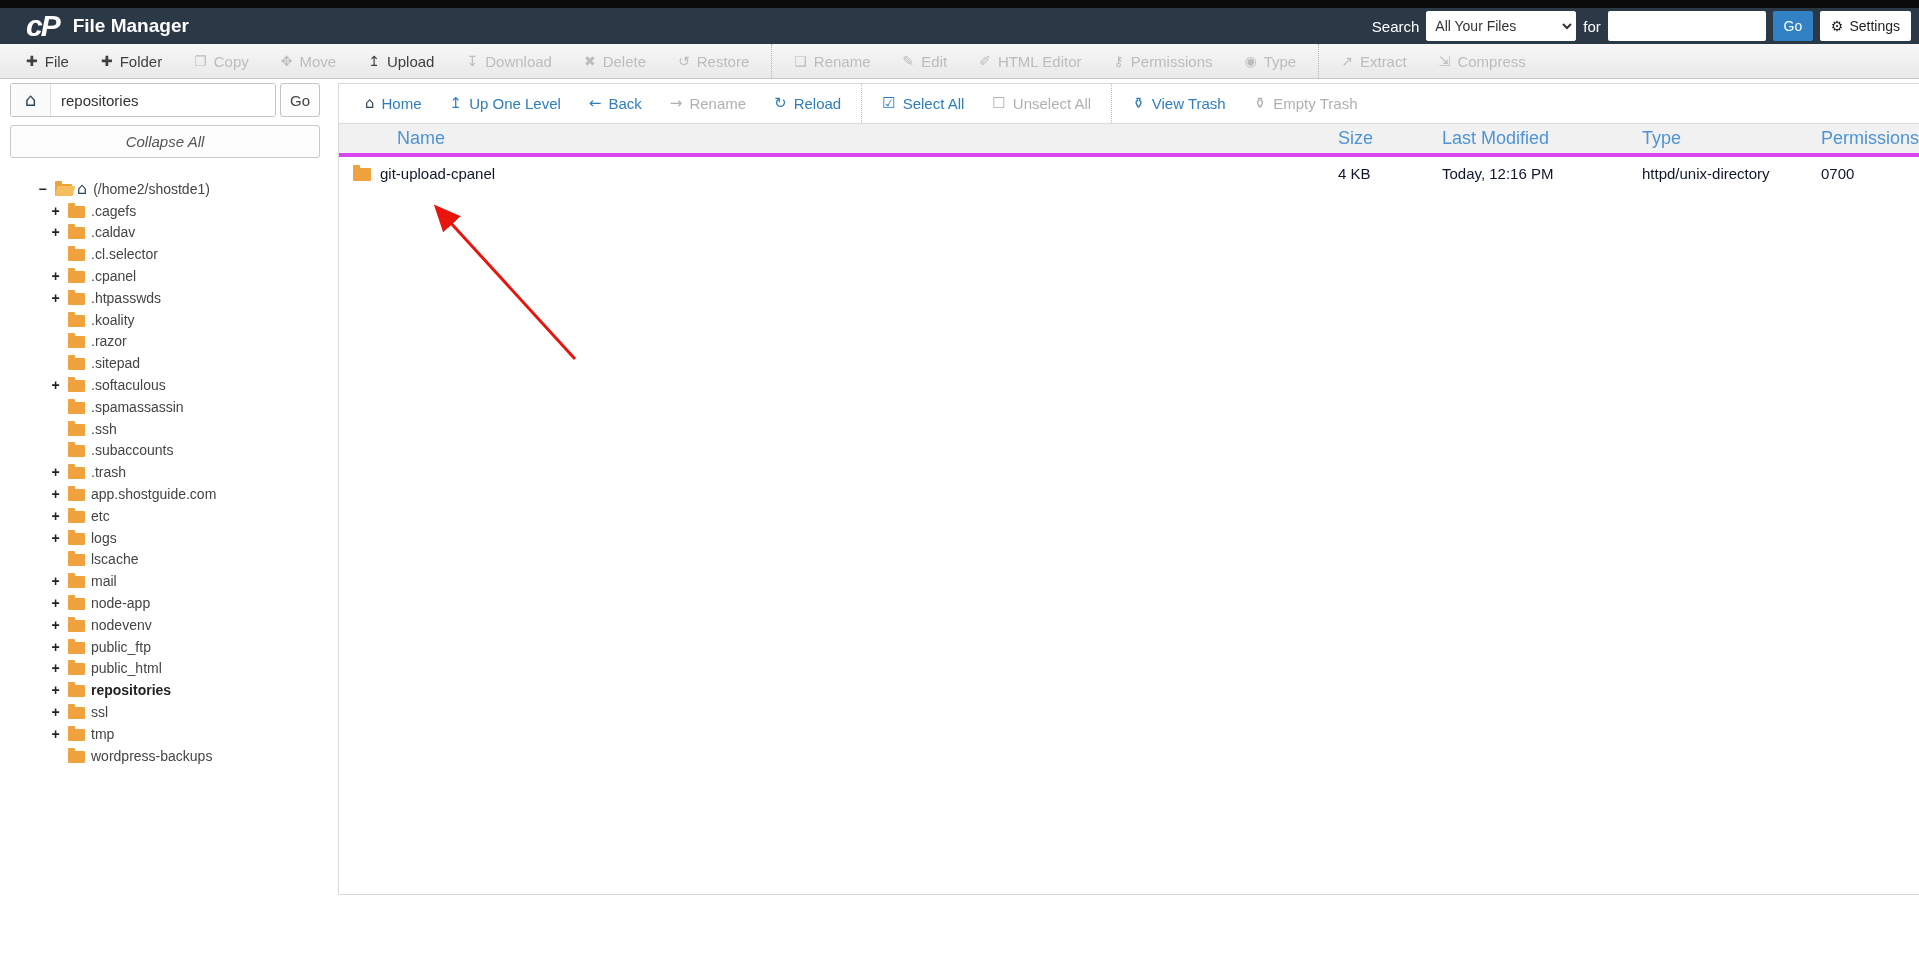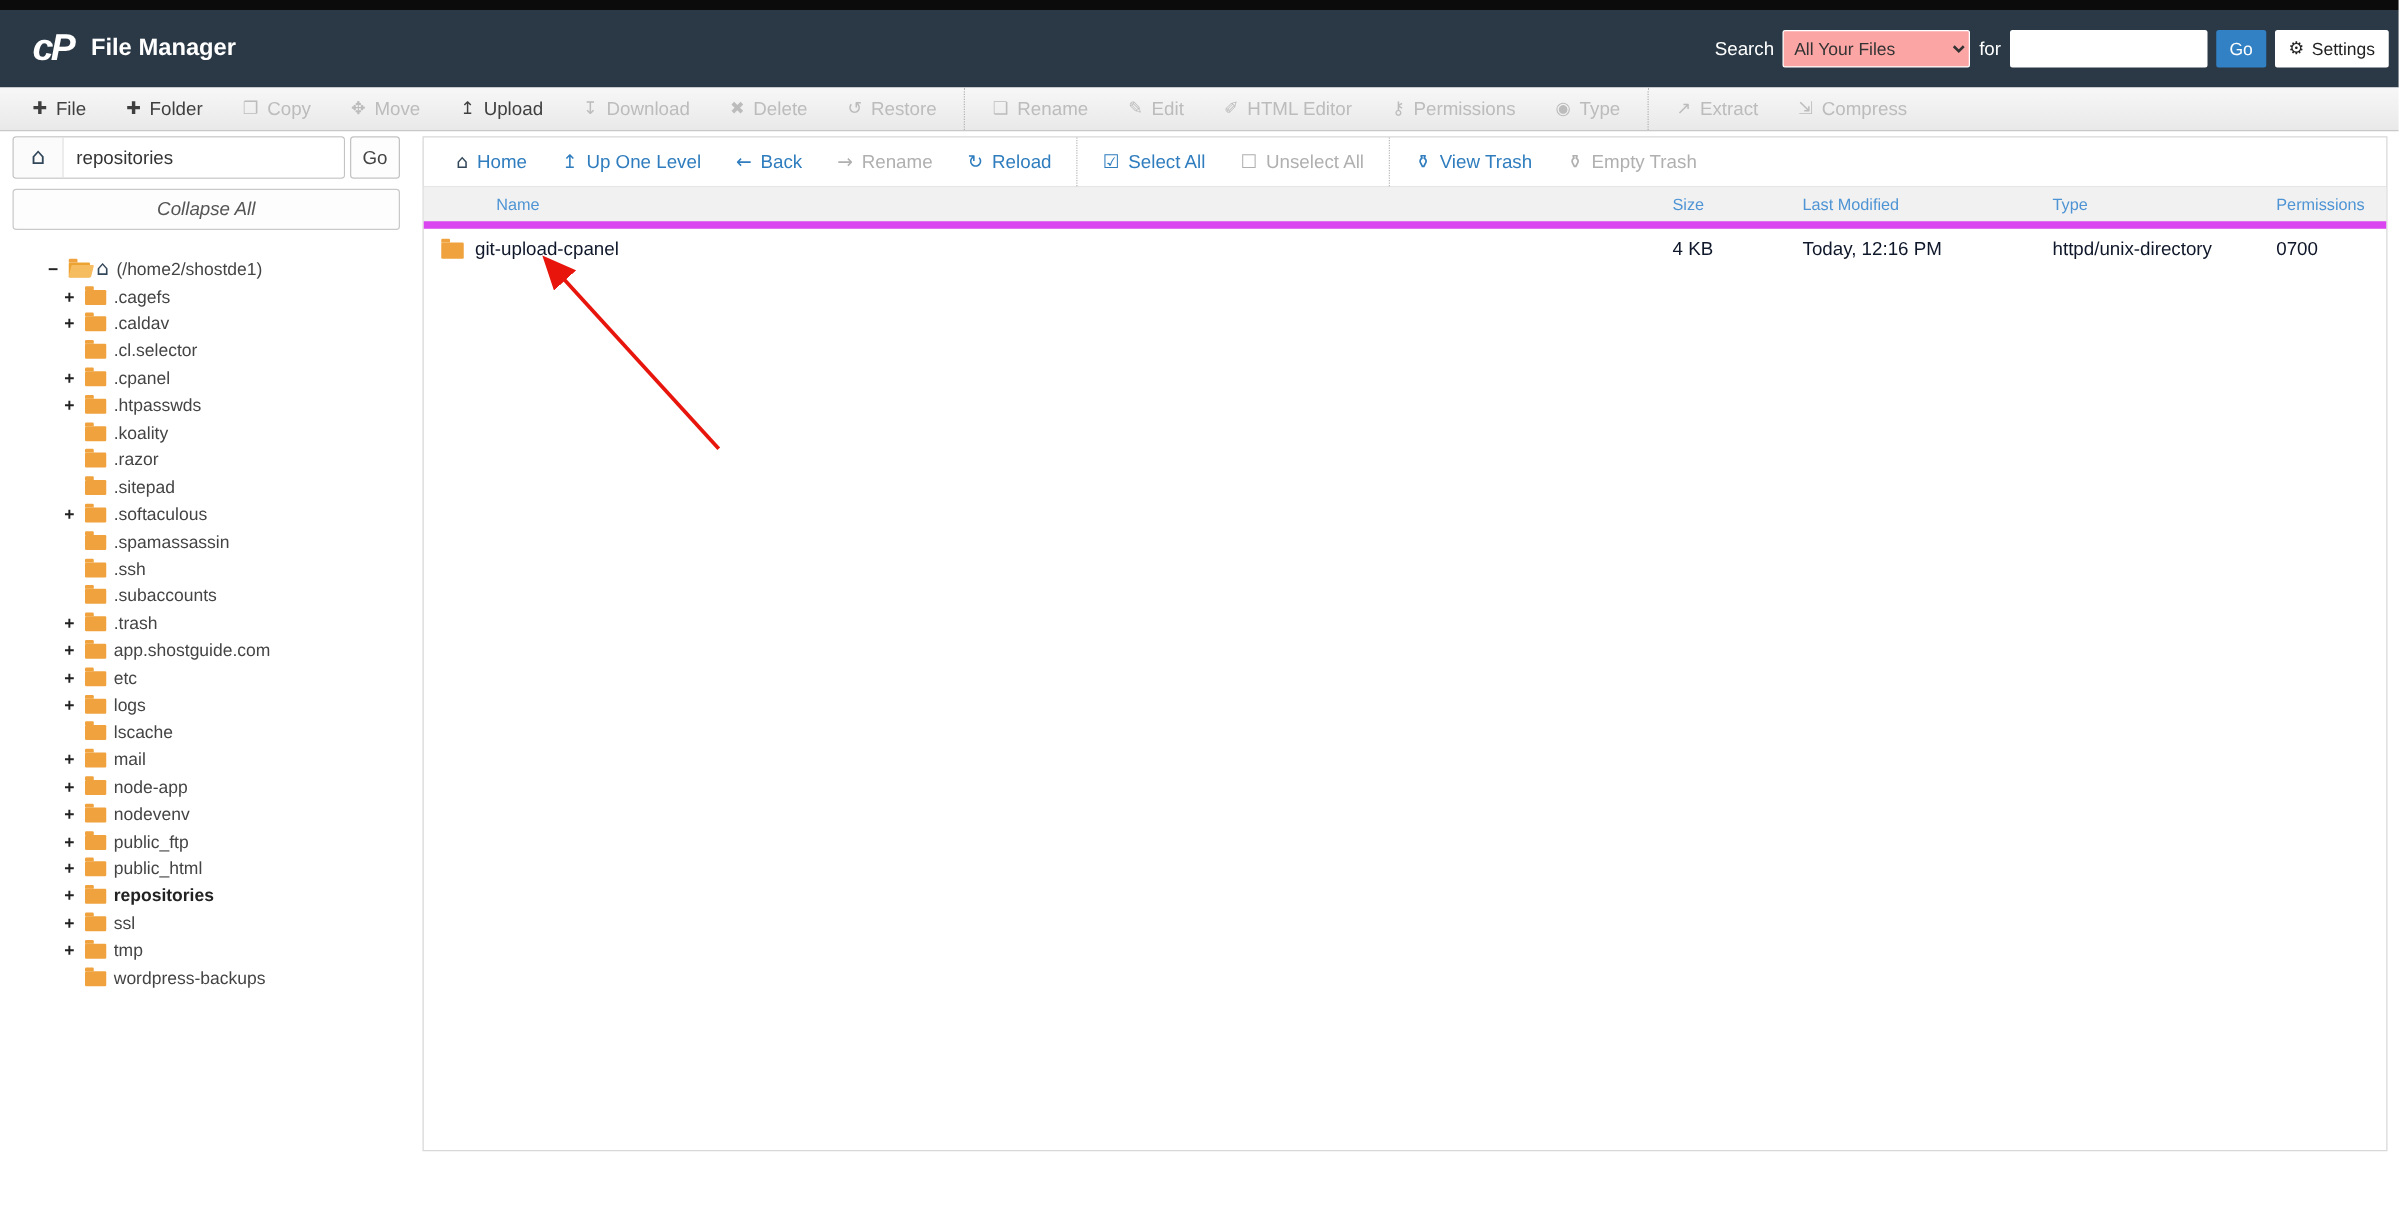--- a/index.html
+++ b/index.html
@@ -2,28 +2,28 @@
 <html><head>
 <meta charset="utf-8">
 <style>
   * { margin:0; padding:0; box-sizing:border-box; }
   html,body { width:1919px; height:966px; overflow:hidden; }
   body { font-family:"Liberation Sans","DejaVu Sans",sans-serif; background:#ffffff; color:#333; position:relative; }
   .icon { font-family:"DejaVu Sans",sans-serif; font-style:normal; line-height:1; }
 
   
   .top-strip { height:8px; background:#0b0b0b; }
-  .app-header { height:62px; background:#2b3947; display:flex; align-items:center; padding:0 8px 0 26px; }
+  .app-header { height:36px; background:#2b3947; display:flex; align-items:center; padding:0 8px 0 26px; }
   .logo { color:#fff; font-size:30px; font-weight:bold; font-style:italic; letter-spacing:-2px; margin-right:14px; }
   .app-title { color:#fff; font-size:19px; font-weight:700; }
   .hspacer { flex:1; }
   .search-area { display:flex; align-items:center; gap:7px; }
   .search-label { color:#fff; font-size:15px; font-weight:400; }
   .for-label { color:#fff; font-size:15px; }
-  .scope-select { width:150px; height:30px; font-size:14px; border:1px solid #fff; border-radius:2px; background:#fca5a5; color:#333; padding:0 4px; font-family:inherit; }
+  .scope-select { width:150px; height:30px; font-size:14px; border:1px solid #fff; border-radius:2px; background:#ffffff; color:#333; padding:0 4px; font-family:inherit; }
   .search-input { width:158px; height:30px; border:none; border-radius:2px; padding:0 8px; font-size:14px; font-family:inherit; }
   .btn-go-blue { width:40px; height:30px; background:#3181c4; color:#fff; border:none; border-radius:2px; font-size:14px; cursor:pointer; font-family:inherit; }
   .btn-settings { height:30px; background:#fff; color:#222; border:none; border-radius:2px; font-size:14px; padding:0 11px; display:flex; align-items:center; gap:6px; cursor:pointer; font-family:inherit; }
 
   
   .toolbar { height:35px; background:linear-gradient(#f7f7f7,#e9e9e9); border-bottom:1px solid #c8c8c8; display:flex; align-items:stretch; padding-left:10px; font-size:15px; }
   .tbtn { display:flex; align-items:center; gap:7px; padding:0 16px; color:#3f3f3f; cursor:pointer; }
   .tbtn .icon { font-size:14px; }
   .tbtn.disabled { color:#bcbcbc; cursor:default; }
   .tbtn.group-start { border-left:1px dotted #b5b5b5; margin-left:6px; padding-left:22px; }
@@ -54,21 +54,21 @@
   .main { flex:1; margin:0 9px 0 8px; }
   .panel { border:1px solid #d8d8d8; background:#fff; height:812px; }
   .filenav { height:40px; display:flex; align-items:stretch; padding:0 12px; border-bottom:1px solid #ddd; font-size:15px; }
   .nitem { display:flex; align-items:center; gap:7px; padding:0 14px; color:#2f7dbe; cursor:pointer; }
   .nitem .icon { font-size:15px; }
   .nitem.disabled { color:#b0b0b0; cursor:default; }
   .nitem.group-start { border-left:1px dotted #bbb; margin-left:6px; padding-left:20px; }
   [data-name="home-icon"] { color:#33475a; }
 
   .grid { display:grid; grid-template-columns:999px 104px 200px 179px 1fr; align-items:center; }
-  .table-head { height:33px; background:#f1f1f1; border-bottom:6px solid #d946ef; color:#4e94d4; font-size:13px; }
+  .table-head { height:33px; background:#f1f1f1; border-bottom:4px solid #d946ef; color:#4e94d4; font-size:18px; }
   .th-name { padding-left:58px; }
   .th, .td { cursor:pointer; }
   .file-row { height:33px; font-size:15px; color:#0f172a; cursor:pointer; }
   .cell-name { display:flex; align-items:center; gap:9px; padding-left:14px; }
   .row-ficon { width:18px; height:13px; flex:0 0 18px; }
 
   .arrow-svg { position:absolute; left:0; top:0; width:1919px; height:966px; pointer-events:none; }
 </style>
 </head>
 <body>

